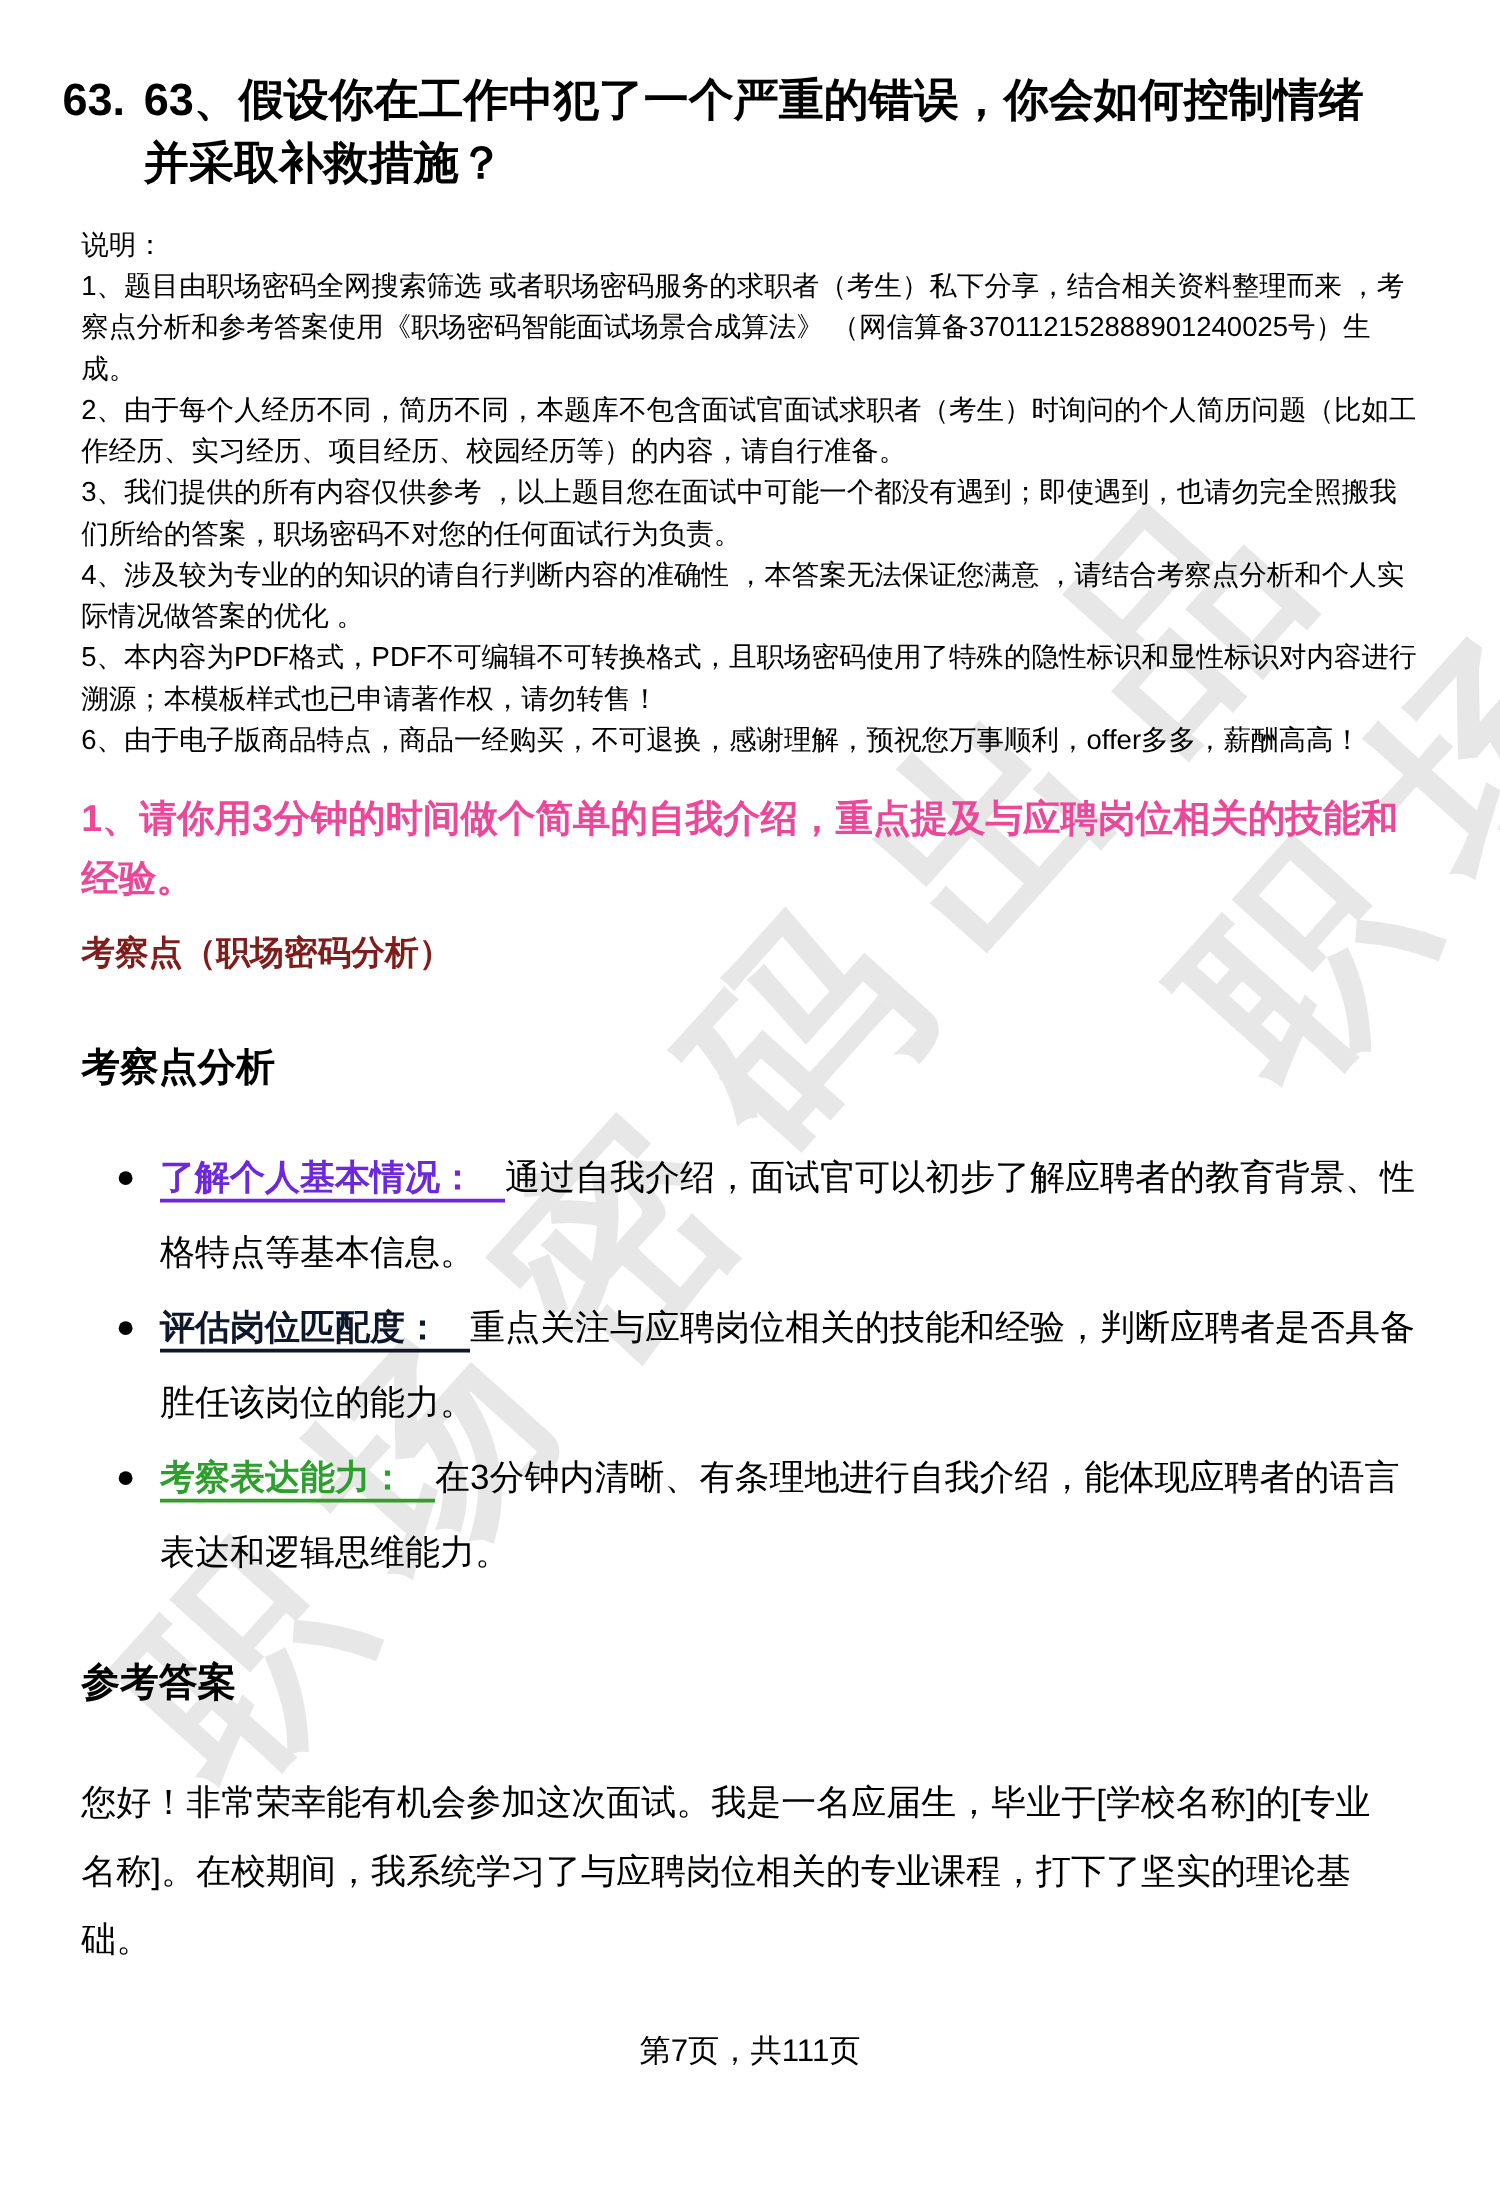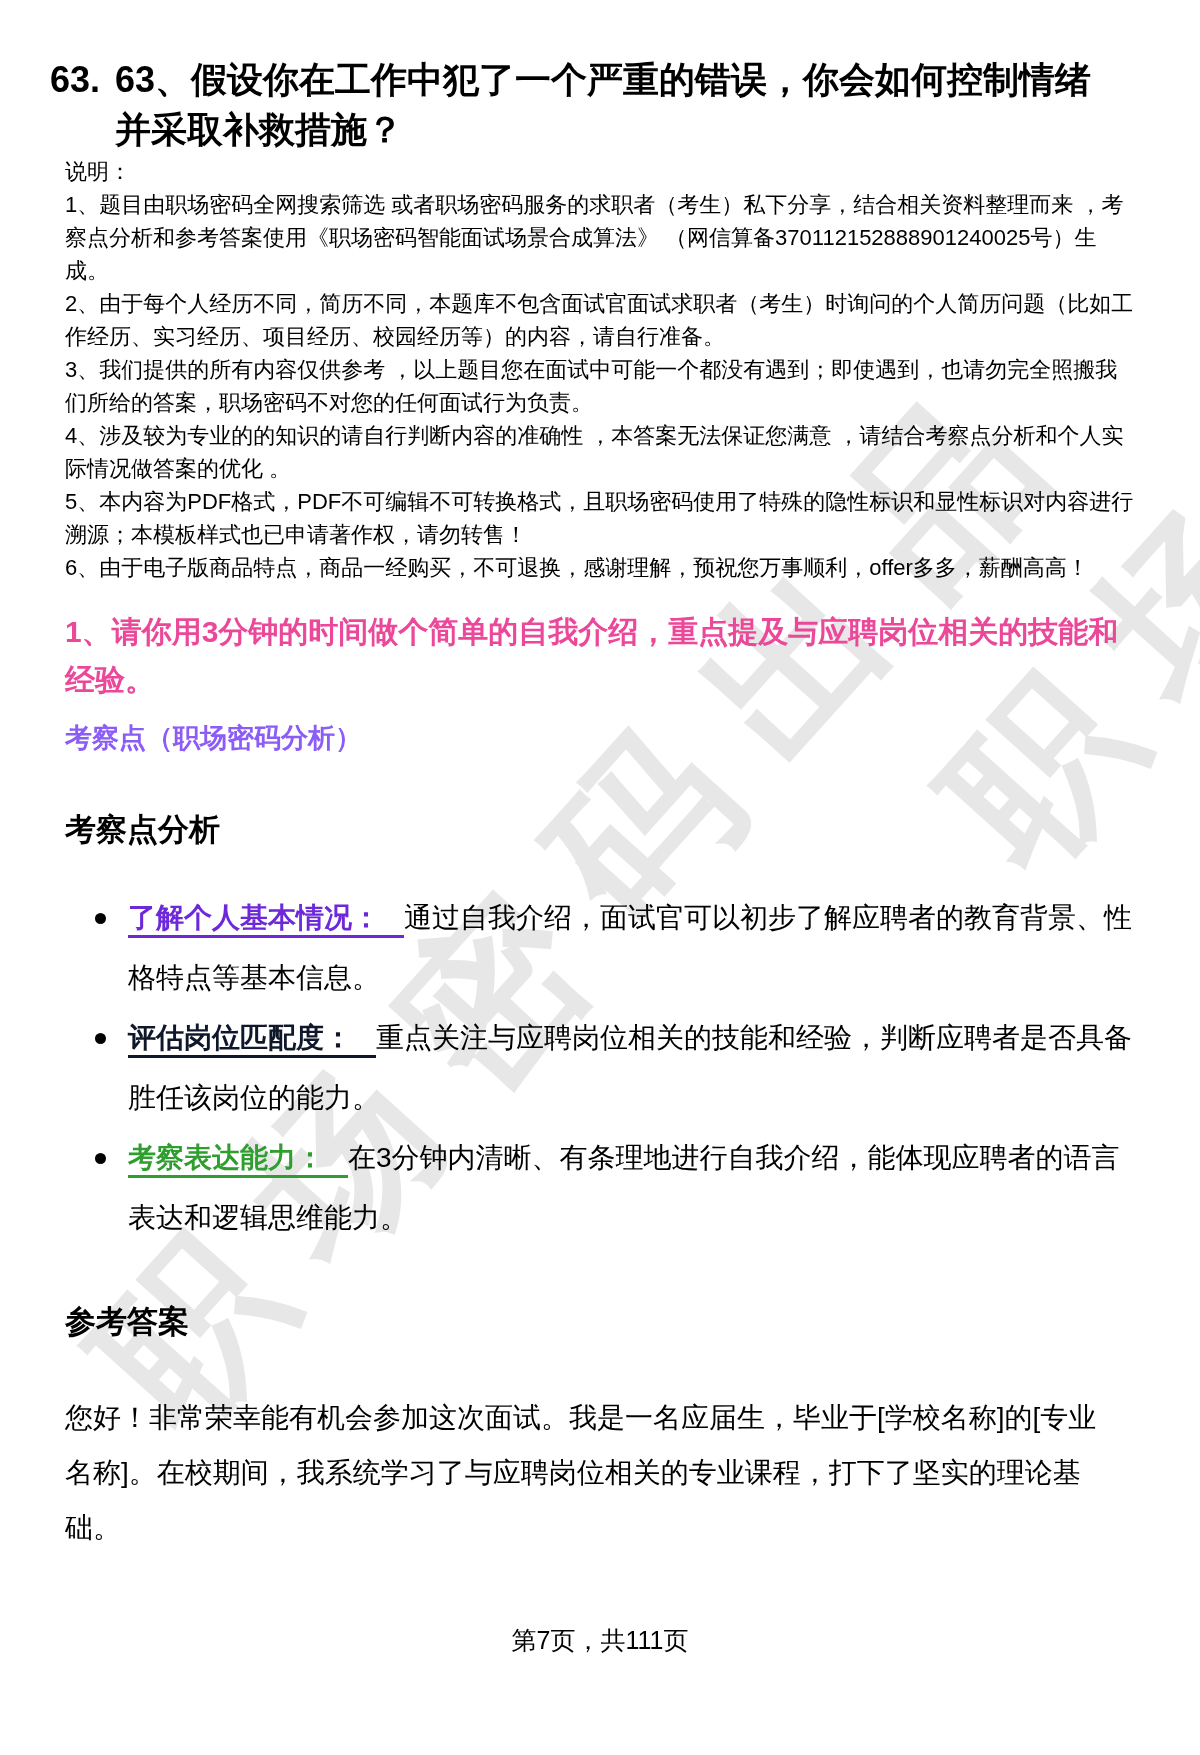--- a/index.html
+++ b/index.html
@@ -19,29 +19,29 @@
 
   .content { position:relative; z-index:1; padding:55px 64px 0 65px; }
 
   
   .title-row { display:flex; margin-left:-15px; font-weight:700;
                font-size:36px; line-height:50px; }
   .title-num { flex:0 0 65px; width:65px; }
   .title-text { max-width:1000px; }
 
   
-  .notes { font-size:22px; line-height:33px; }
+  .notes { margin-top:24px; font-size:22px; line-height:33px; }
   .note-label { }
   .note-item  { }
 
   
   .question { margin-top:24px; font-size:30px; font-weight:700;
               color:#ec4899; line-height:48px; max-width:1075px; }
 
-  .analysis-label { margin-top:16px; font-size:27px; font-weight:700; color:#8b5cf6; }
+  .analysis-label { margin-top:16px; font-size:27px; font-weight:700; color:#7f1d1d; }
 
   .section-heading { margin:52px 0 0 0; font-size:31px; font-weight:700; line-height:44px; }
 
   
   .points { list-style:none; margin:36px 0 0 0; padding:0;
             font-size:28px; line-height:60px; }
   .point { position:relative; padding-left:63px; }
   .point::before { content:""; position:absolute; left:30px; top:25px;
                    width:11px; height:11px; border-radius:50%; background:#000; }
   .point-label { font-weight:700; padding-right:24px; padding-bottom:2px;

